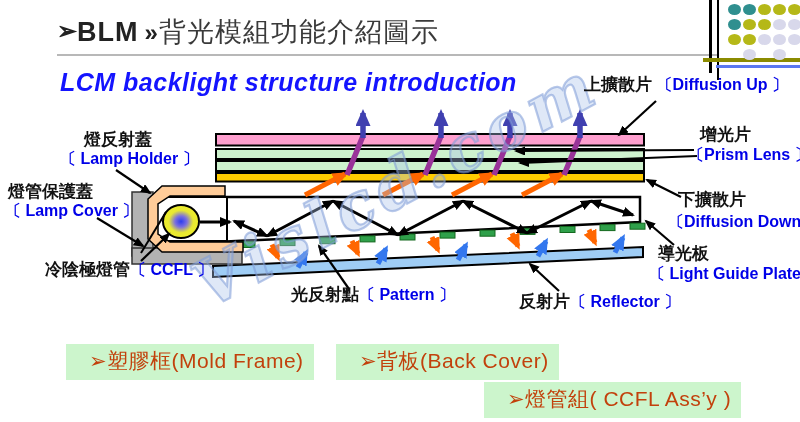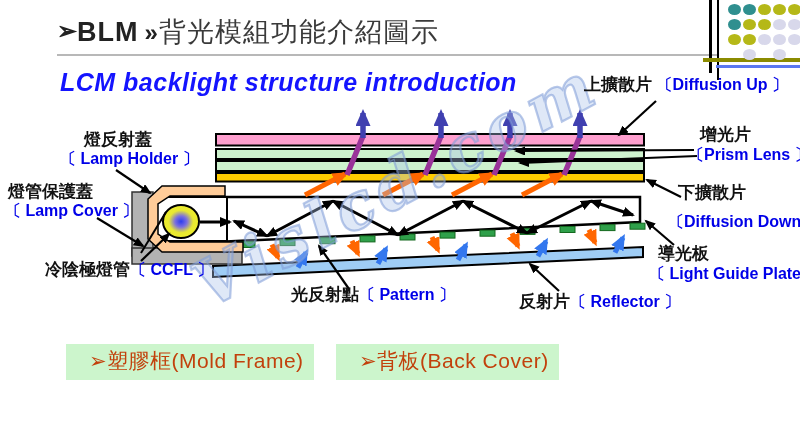--- a/index.html
+++ b/index.html
@@ -208,30 +208,31 @@
     <span class="zh">冷陰極燈管</span><span class="en">〔 CCFL 〕</span>
   </div>
 
   <div class="lbl" style="left:584px;top:76px">
     <span class="zh">上擴散片</span> <span class="en">〔Diffusion Up 〕</span>
   </div>
 
   <div class="lbl" style="left:700px;top:126px"><span class="zh">增光片</span></div>
   <div class="lbl" style="left:688px;top:146px"><span class="en">〔Prism Lens 〕</span></div>
 
-  <div class="lbl" style="left:678px;top:184px"><span class="zh">下擴散片</span></div>
+  <div class="lbl" style="left:678px;top:191px"><span class="zh">下擴散片</span></div>
   <div class="lbl" style="left:668px;top:213px"><span class="en">〔Diffusion Down 〕</span></div>
 
   <div class="lbl" style="left:658px;top:245px"><span class="zh">導光板</span></div>
   <div class="lbl" style="left:649px;top:265px"><span class="en">〔 Light Guide Plate 〕</span></div>
 
   <div class="lbl" style="left:291px;top:286px">
     <span class="zh">光反射點</span><span class="en">〔 Pattern 〕</span>
   </div>
 
   <div class="lbl" style="left:519px;top:293px">
     <span class="zh">反射片</span><span class="en">〔 Reflector 〕</span>
   </div>
 
   <div class="badge" style="left:66px;top:344px">➢塑膠框(Mold Frame)</div>
   <div class="badge" style="left:336px;top:344px">➢背板(Back Cover)</div>
+  <div class="badge" style="left:484px;top:382px">➢燈管組( CCFL Ass’y )</div>
 
 </div>
 
 </body></html>

